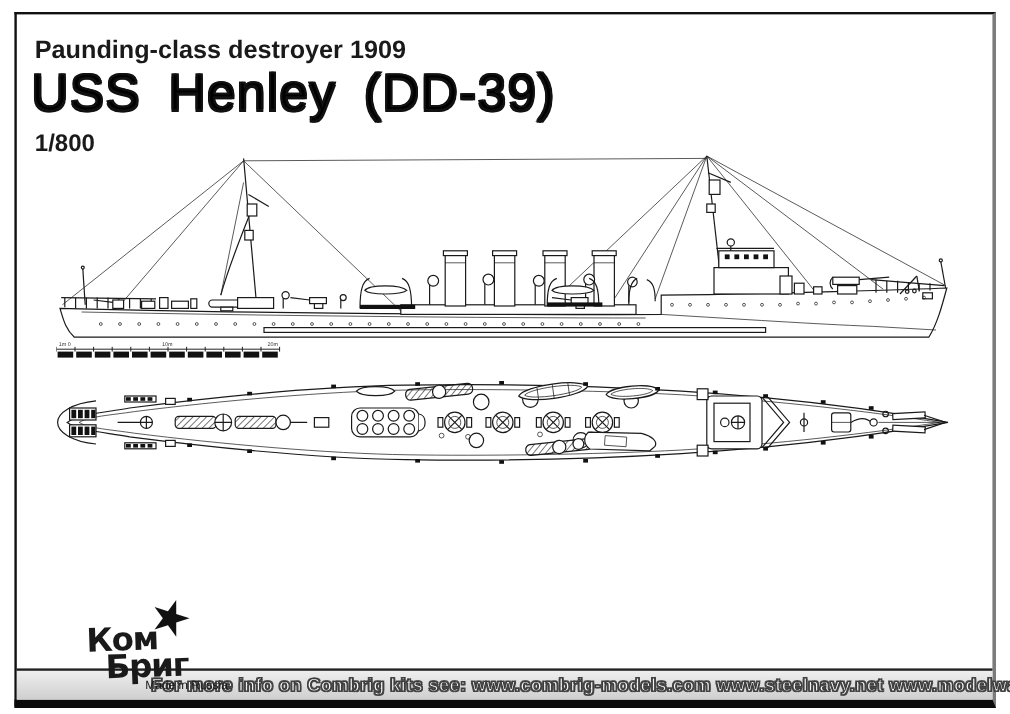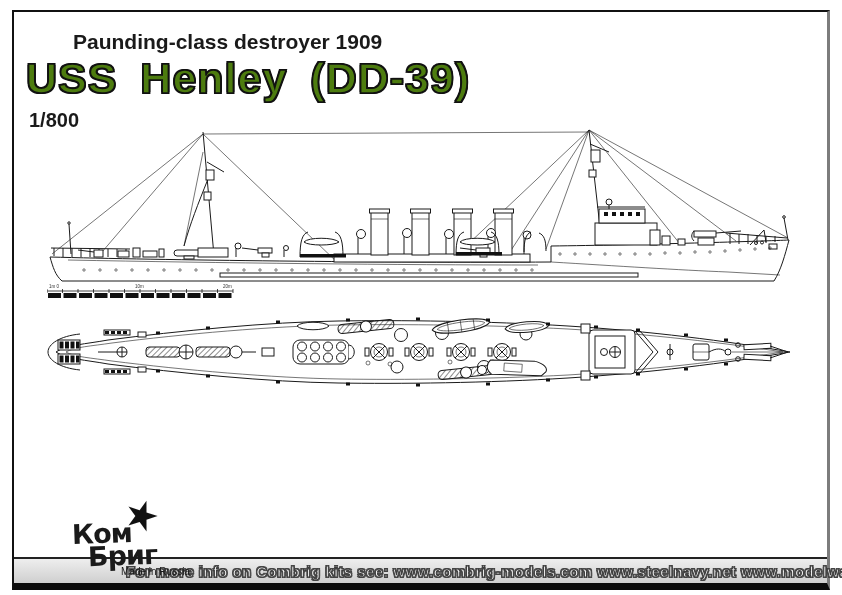--- a/index.html
+++ b/index.html
@@ -4,23 +4,23 @@
 <style>
   html,body{margin:0;padding:0;background:#ffffff;}
   #sheet{position:relative;width:842px;height:595px;background:#ffffff;overflow:hidden;
          font-family:"Liberation Sans","DejaVu Sans",sans-serif;color:#1a1a1a;}
   
   #frame{position:absolute;left:12px;top:10px;width:813px;height:571px;
          border-top:2px solid #111;border-left:2px solid #111;
          border-right:3px solid #7c7c7c;border-bottom:7px solid #0b0b0b;
          background:#ffffff;}
   
-  .series{position:absolute;left:15px;top:18px;font-size:21px;font-weight:bold;letter-spacing:0px;margin-left:44px;}
-  .kit-title{position:absolute;left:12px;top:42px;font-size:43px;font-weight:bold;
-         color:#4d7c0f;letter-spacing:1px;word-spacing:10px;
+  .series{position:absolute;left:15px;top:18px;font-size:21px;font-weight:bold;letter-spacing:0px;}
+  .kit-title{position:absolute;left:12px;top:42px;font-size:43px;font-weight:normal;
+         color:#000000;letter-spacing:1px;word-spacing:10px;
          -webkit-text-stroke:1.6px #111;
          text-shadow:-1px -1px 0 #111,1px -1px 0 #111,-1px 1px 0 #111,1px 1px 0 #111;}
   .scale{position:absolute;left:15px;top:97px;font-size:20px;font-weight:bold;}
   
   #side-view{position:absolute;left:24px;top:112px;}
   #scalebar{position:absolute;left:33px;top:271px;}
   #plan-view{position:absolute;left:24px;top:288px;}
   svg{display:block;}
   .ln{stroke:#1a1a1a;fill:none;stroke-width:1;}
   .lt{stroke:#1a1a1a;fill:none;stroke-width:0.6;}

